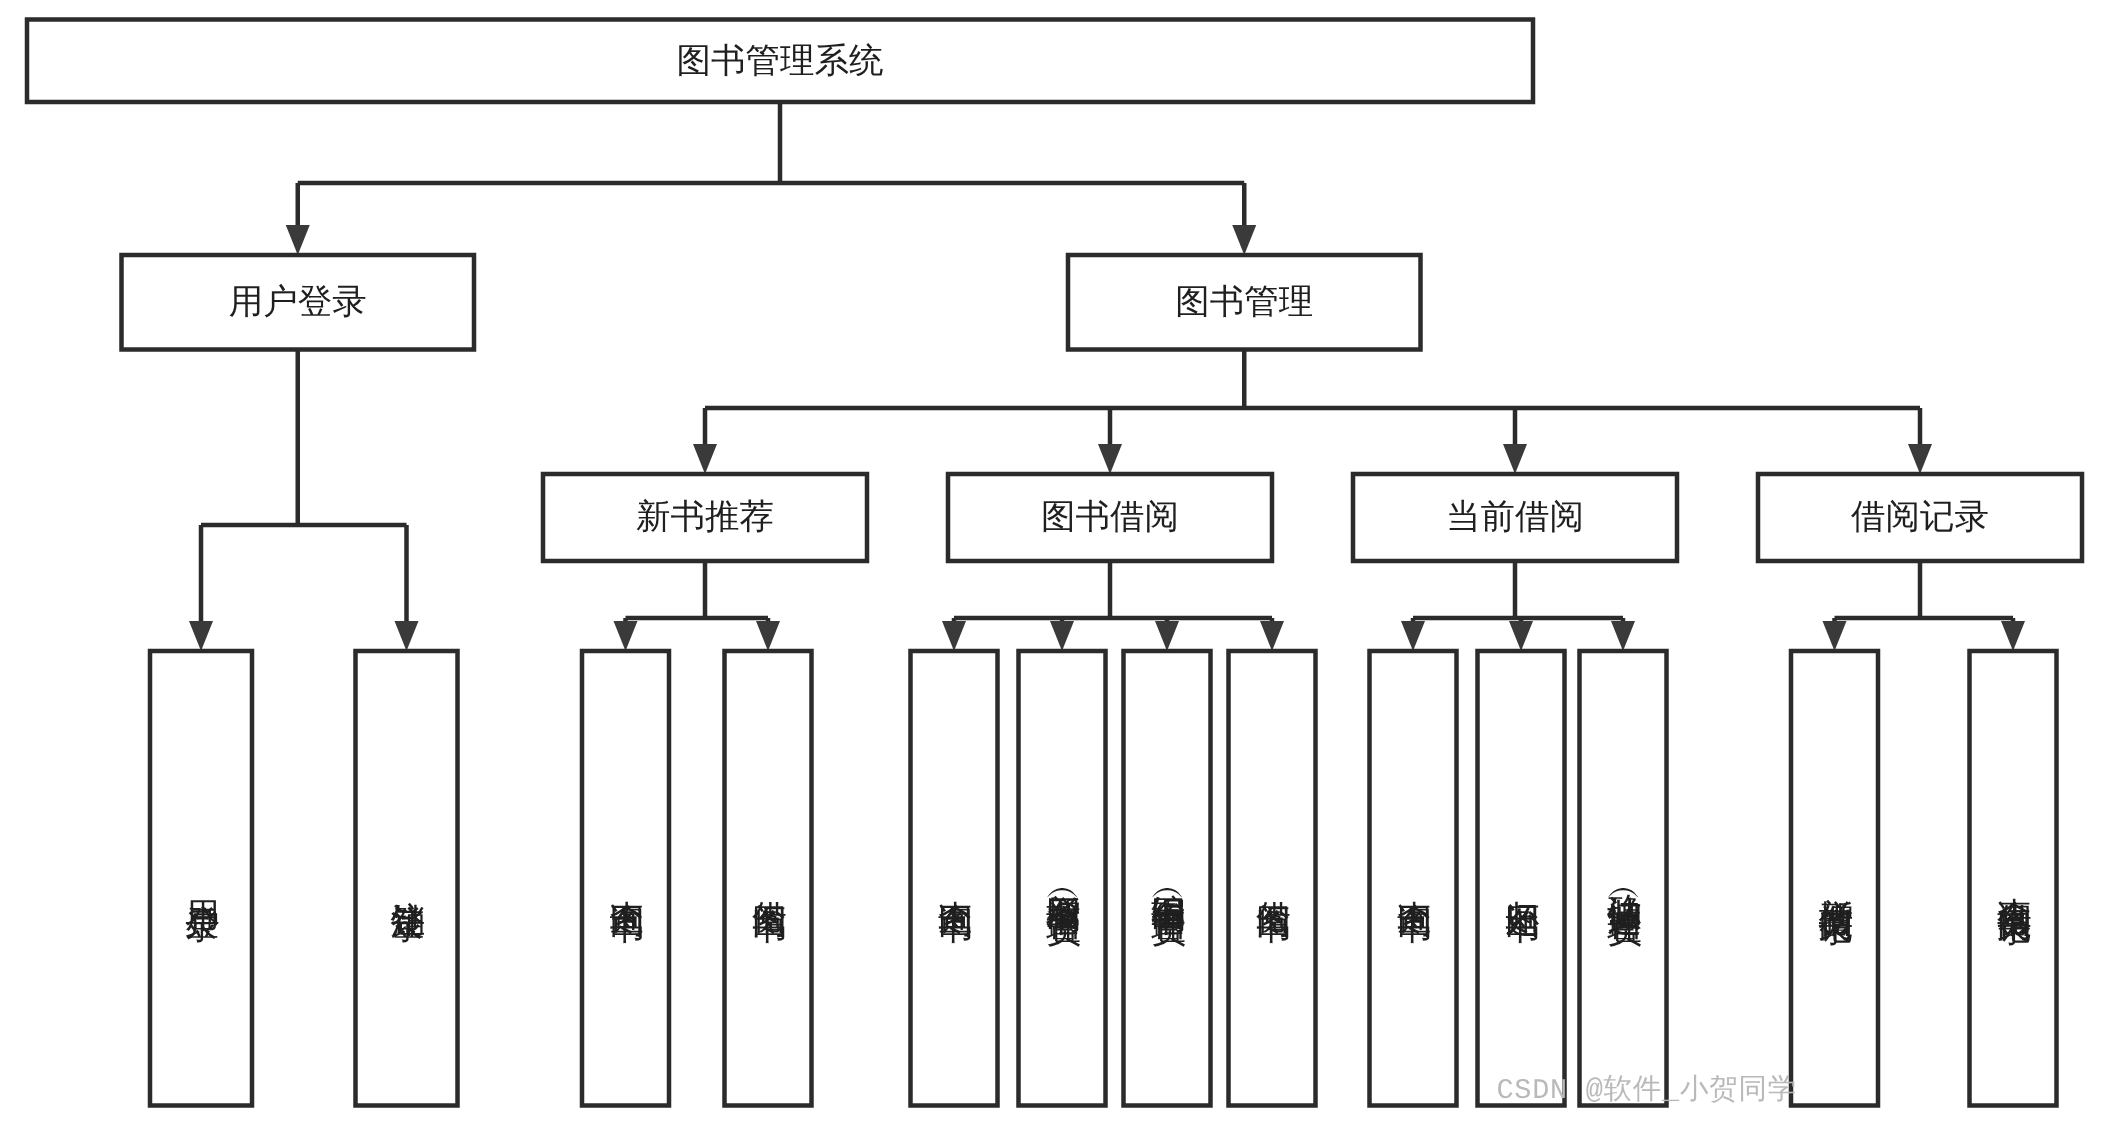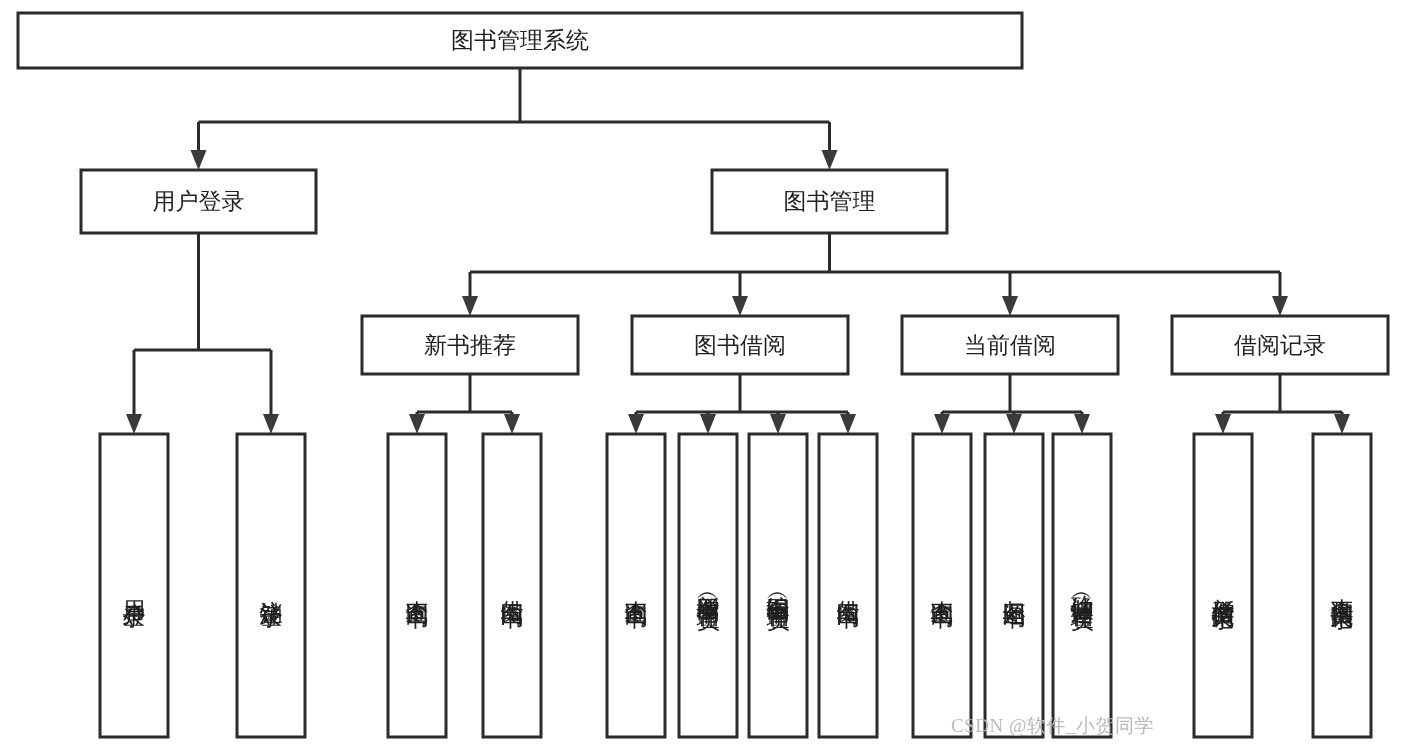--- a/index.html
+++ b/index.html
@@ -12,20 +12,21 @@
     width: 1405px;
     height: 747px;
     font-family: "DejaVu Sans", "Liberation Sans", sans-serif;
     overflow: hidden;
     position: relative;
   }
   #diagram-root {
     position: relative;
     width: 1166px;
     height: 747px;
+    padding-left: 44px;
   }
   svg.diagram-canvas {
     position: absolute;
     top: 0;
     left: 0;
     width: 1405px;
     height: 747px;
   }
   .node-box {
     fill: #ffffff;
@@ -64,21 +65,21 @@
     line-height: 1.18;
     color: #1f1f1f;
     letter-spacing: 2px;
     white-space: nowrap;
     text-align: center;
   }
   .watermark {
     position: absolute;
     right: 12px;
     bottom: 8px;
-    font-family: Liberation Serif, serif;
+    font-family: Liberation Mono, monospace;
     font-size: 19px;
     color: #b9b9b9;
     white-space: nowrap;
     letter-spacing: 0.5px;
   }
 </style>
 </head>
 <body>
 
 <div id="diagram-root">

